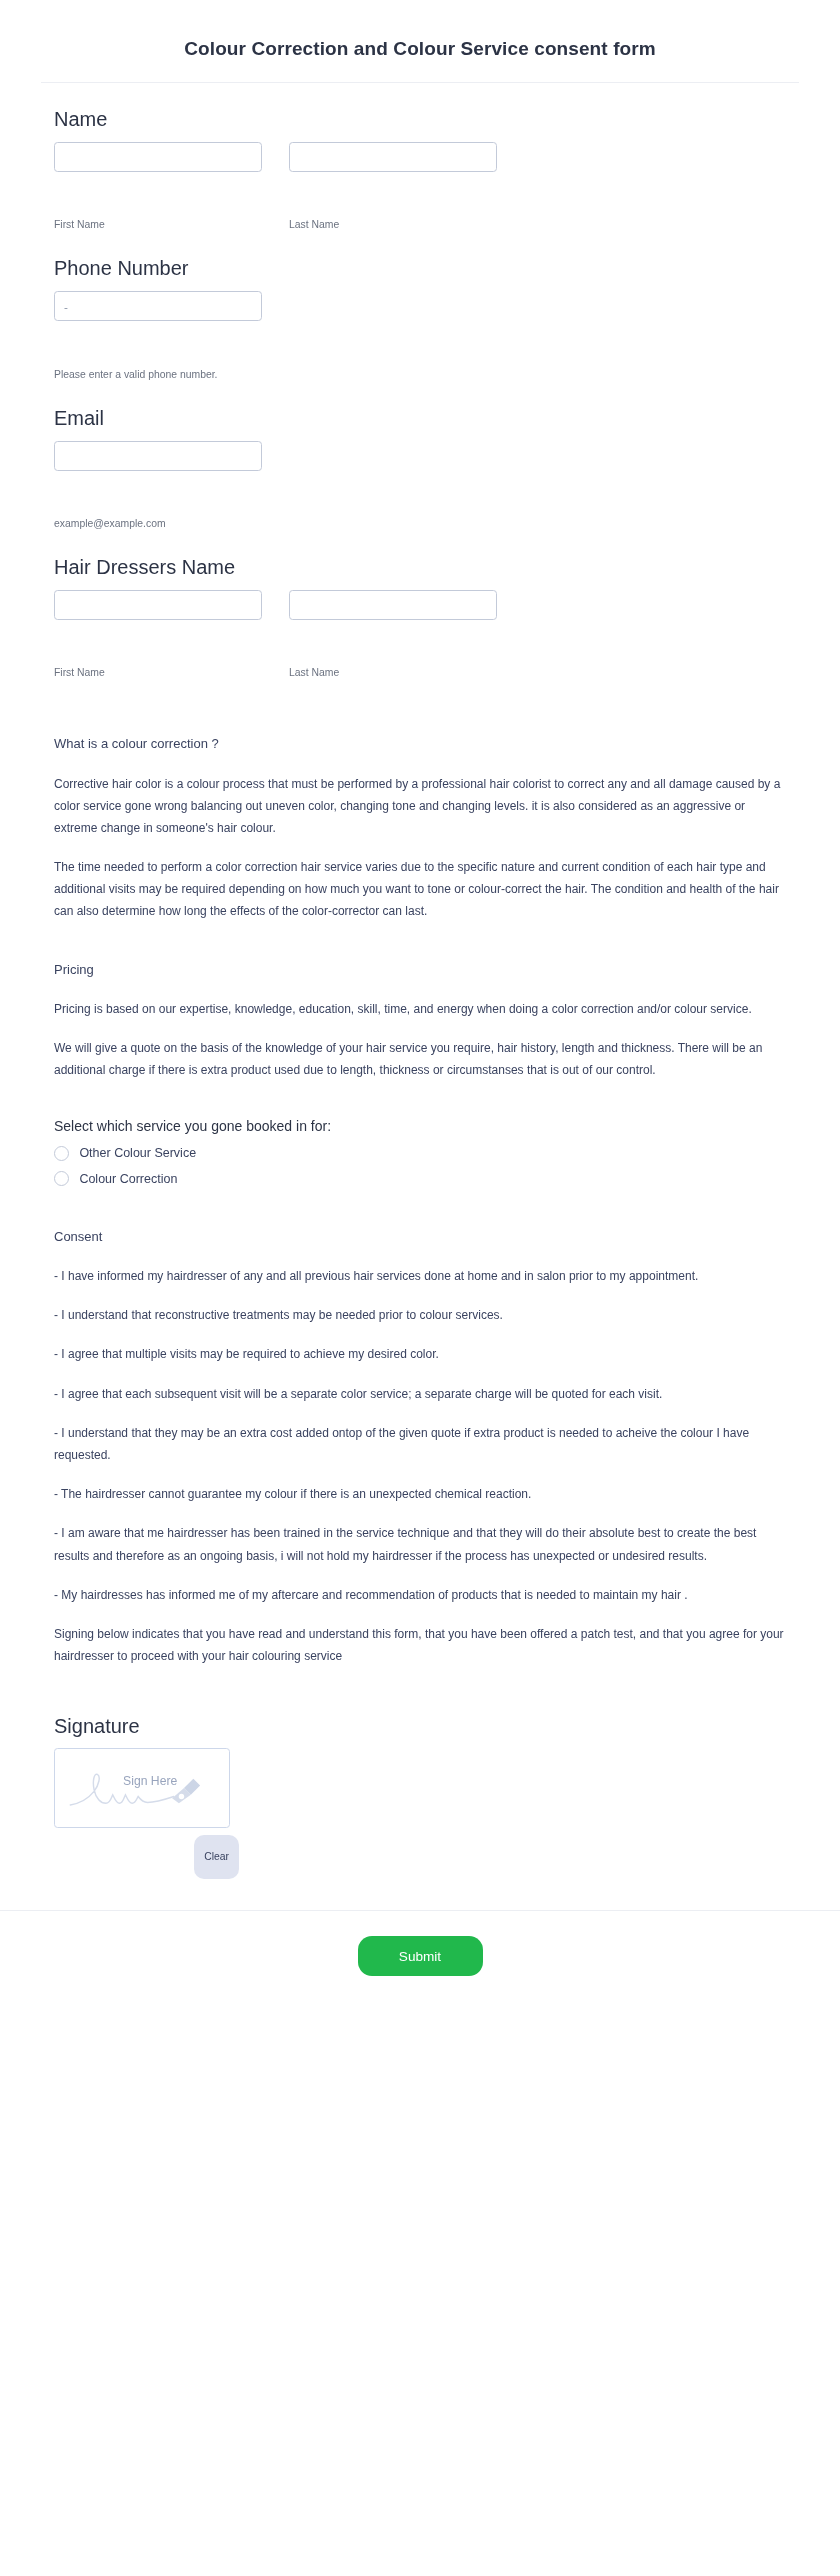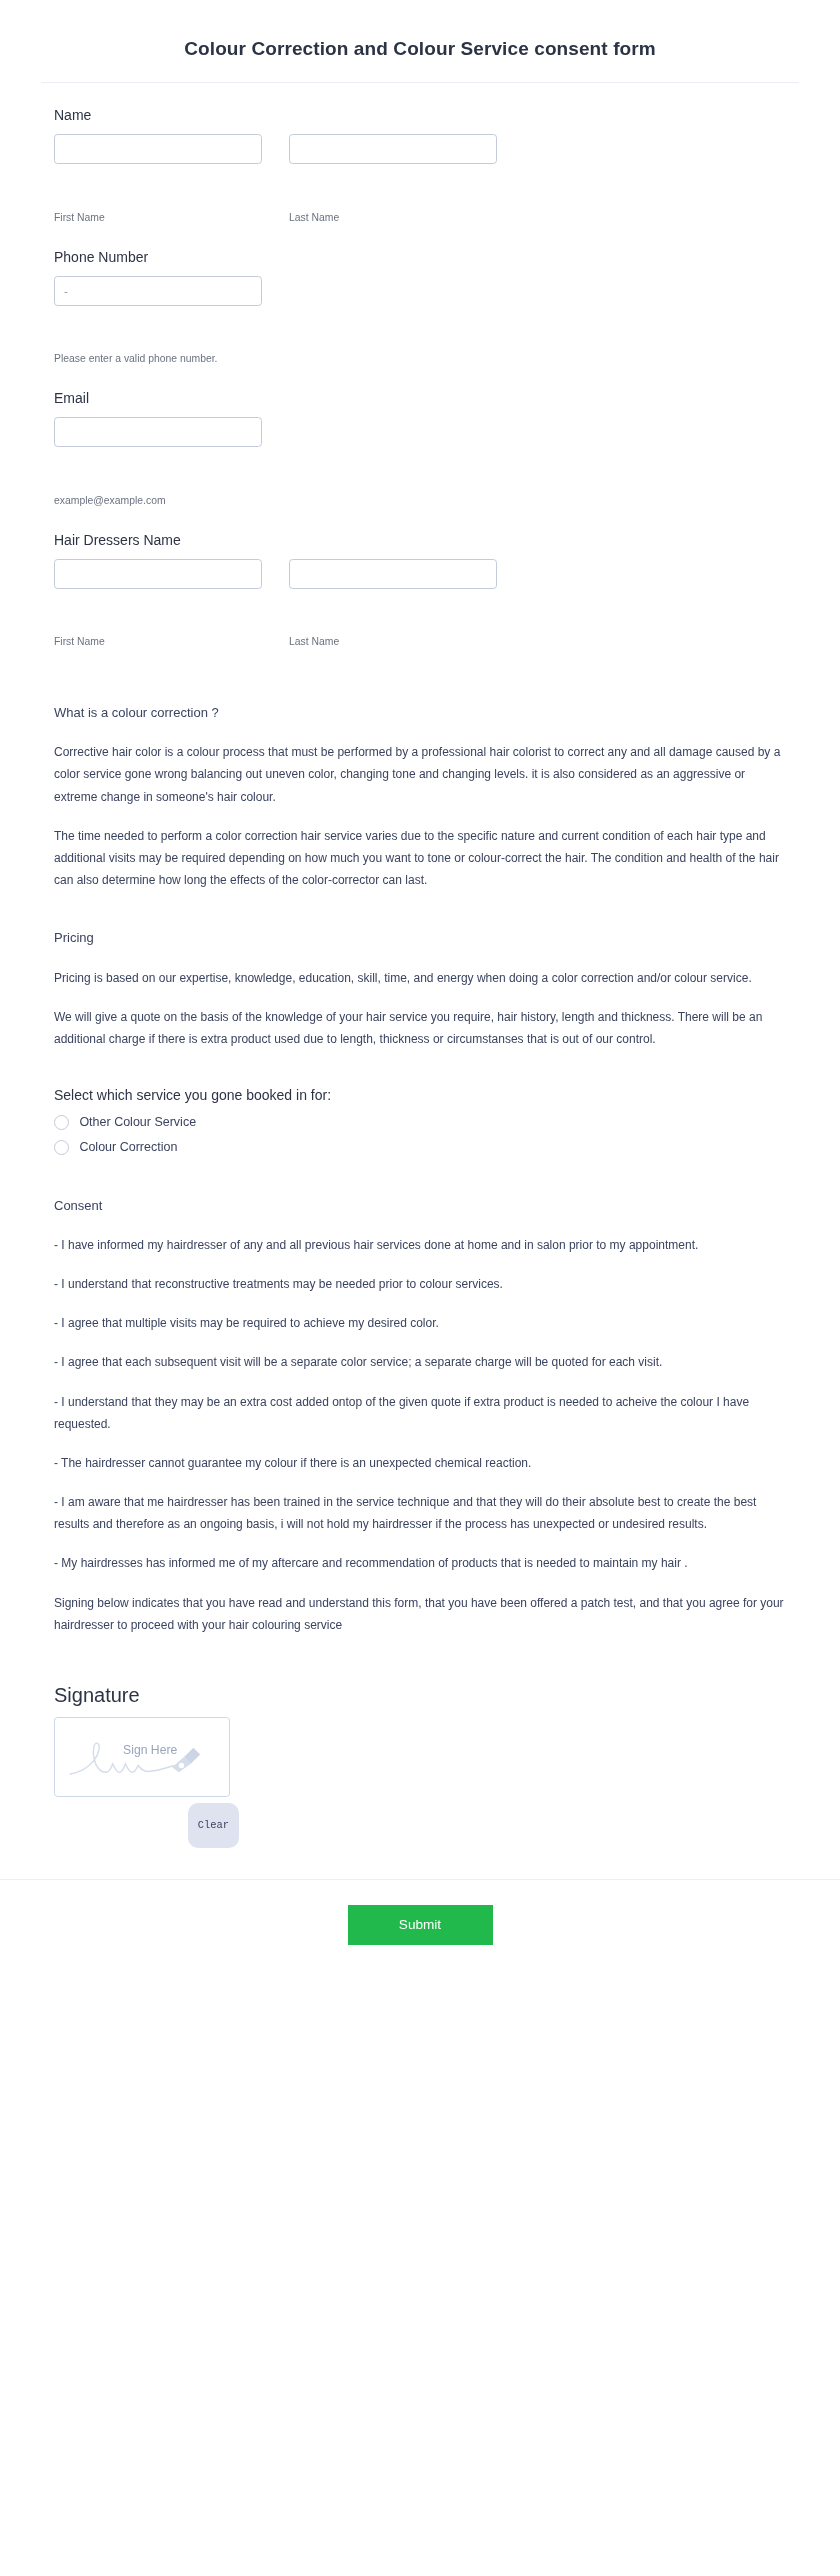--- a/index.html
+++ b/index.html
@@ -42,21 +42,21 @@
   
   .form-body {
     padding: 23.5px 0 0 0;
   }
 
   .field-block {
     padding: 0 54px;
     margin-bottom: 23.5px;
   }
   .field-label {
-    font-size: 14px;
+    font-size: 20px;
     color: #2c3345;
     font-weight: normal;
     margin-bottom: 10px;
     display: block;
     line-height: 1.3;
   }
 
   .row {
     display: flex;
     gap: 27px;
@@ -176,44 +176,44 @@
     width: 185px;
     display: flex;
     justify-content: flex-end;
     margin-top: 6.3px;
   }
   .clear-btn {
     background: #dfe3f0;
     border: none;
     border-radius: 10px;
     color: #3a4360;
-    font-family: Liberation Mono, monospace;
+    font-family: Liberation Sans, sans-serif;
     font-size: 10.4px;
     padding: 16px 10px;
     cursor: pointer;
     line-height: 1.2;
   }
 
   
   .form-footer {
     margin-top: 31px;
     border-top: 0.9px solid #eceef3;
     padding: 25px 0 31px 0;
     display: flex;
     justify-content: center;
   }
   .submit-btn {
     background: #21b84c;
     border: none;
-    border-radius: 0;
+    border-radius: 14px;
     color: #ffffff;
     font-family: "Liberation Sans", sans-serif;
     font-size: 13.6px;
     font-weight: normal;
-    width: 145px;
+    width: 125px;
     height: 40px;
     cursor: pointer;
   }
 </style>
 </head>
 <body>
 
 <div class="page">
 
   <div class="form-header">

